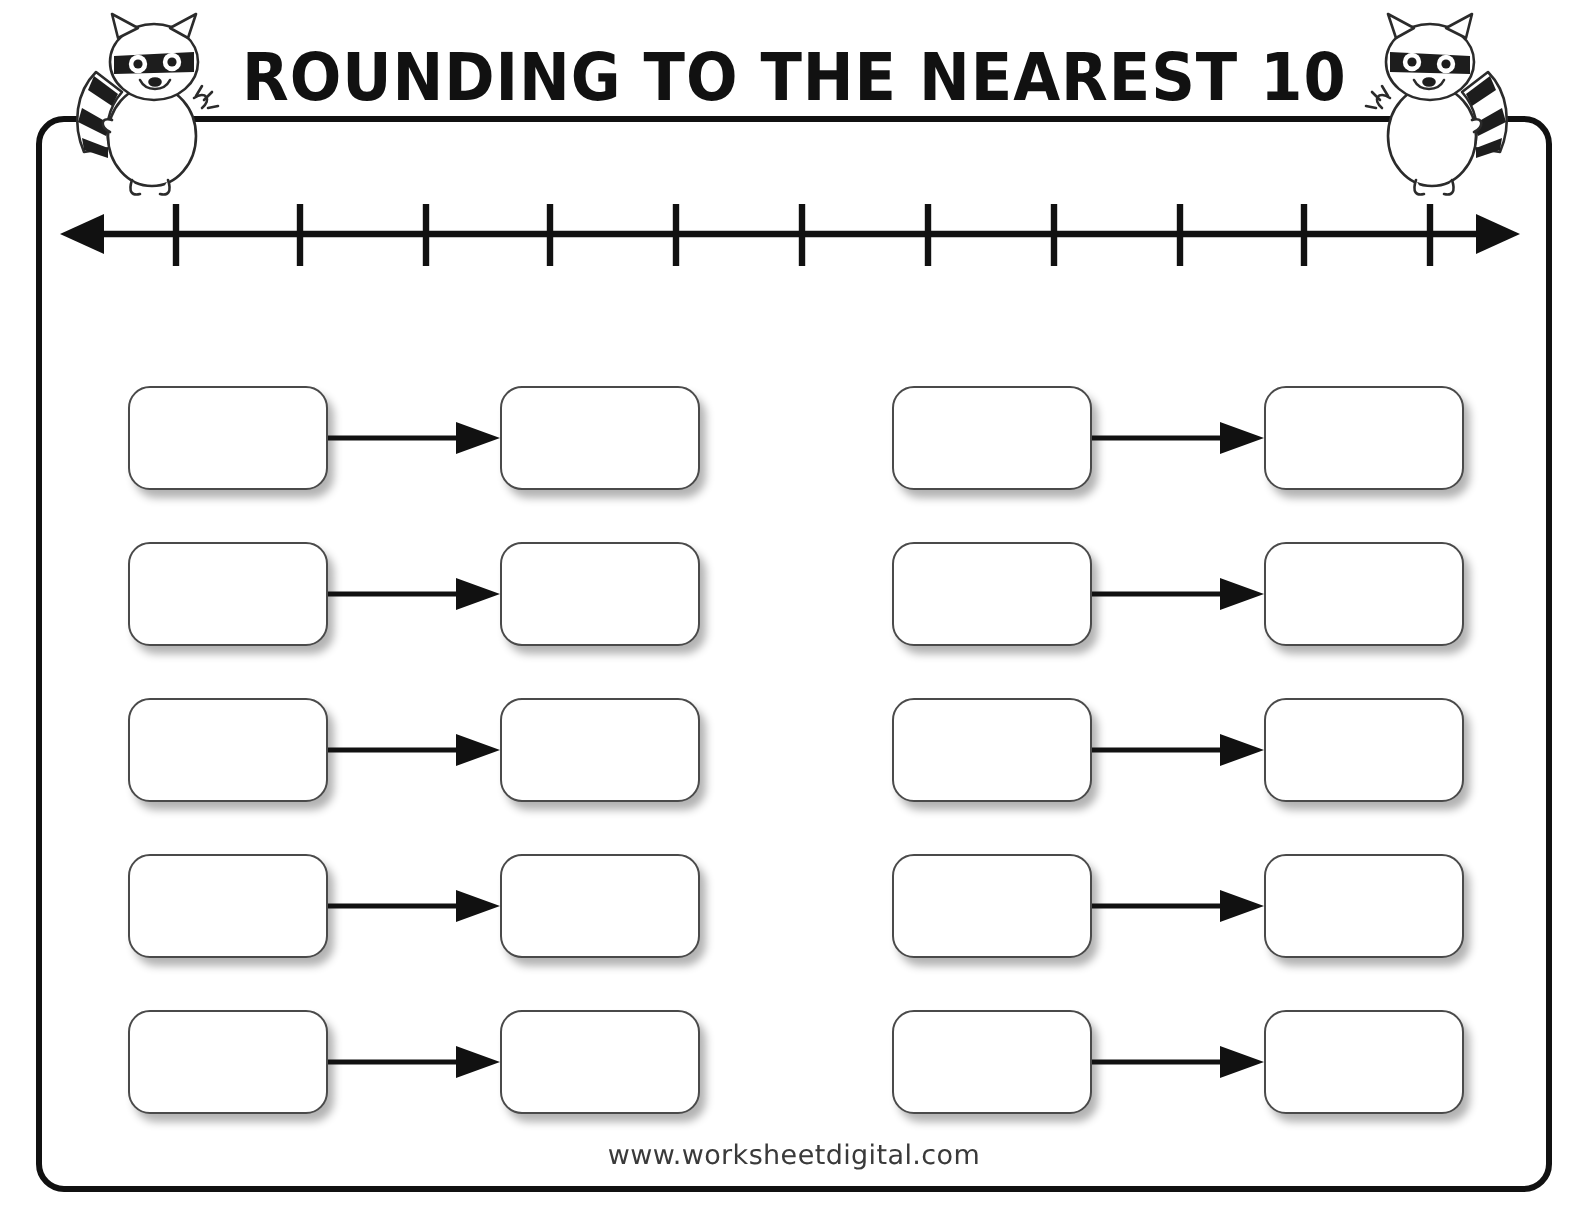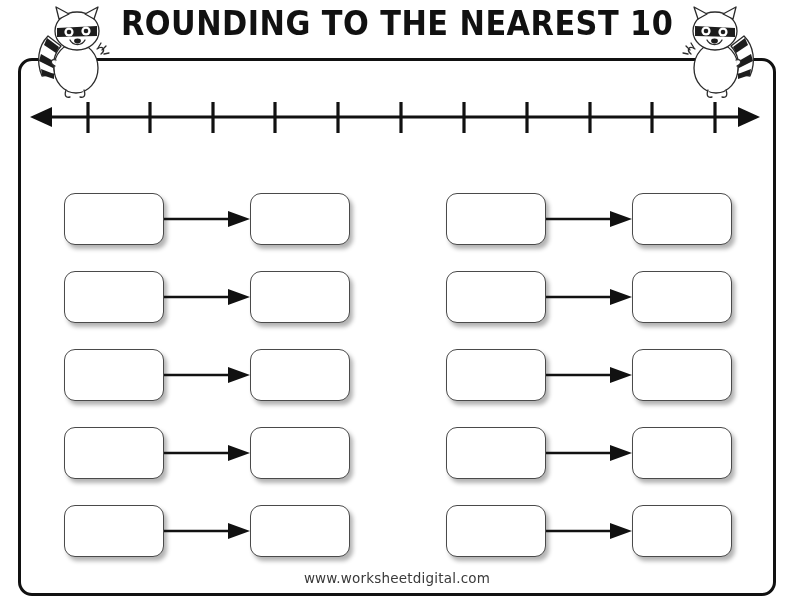--- a/index.html
+++ b/index.html
@@ -24,21 +24,21 @@
   }
 
   
   .title-area {
     position: absolute;
     left: 0;
     top: 4px;
     width: 794px;
     height: 54px;
     display: flex;
-    align-items: flex-start;
+    align-items: flex-end;
     justify-content: center;
     pointer-events: none;
   }
   .title-text {
     font-family: "DejaVu Sans", sans-serif;
     font-weight: bold;
     font-size: 33px;
     letter-spacing: 0.5px;
     color: #111111;
     text-transform: uppercase;

